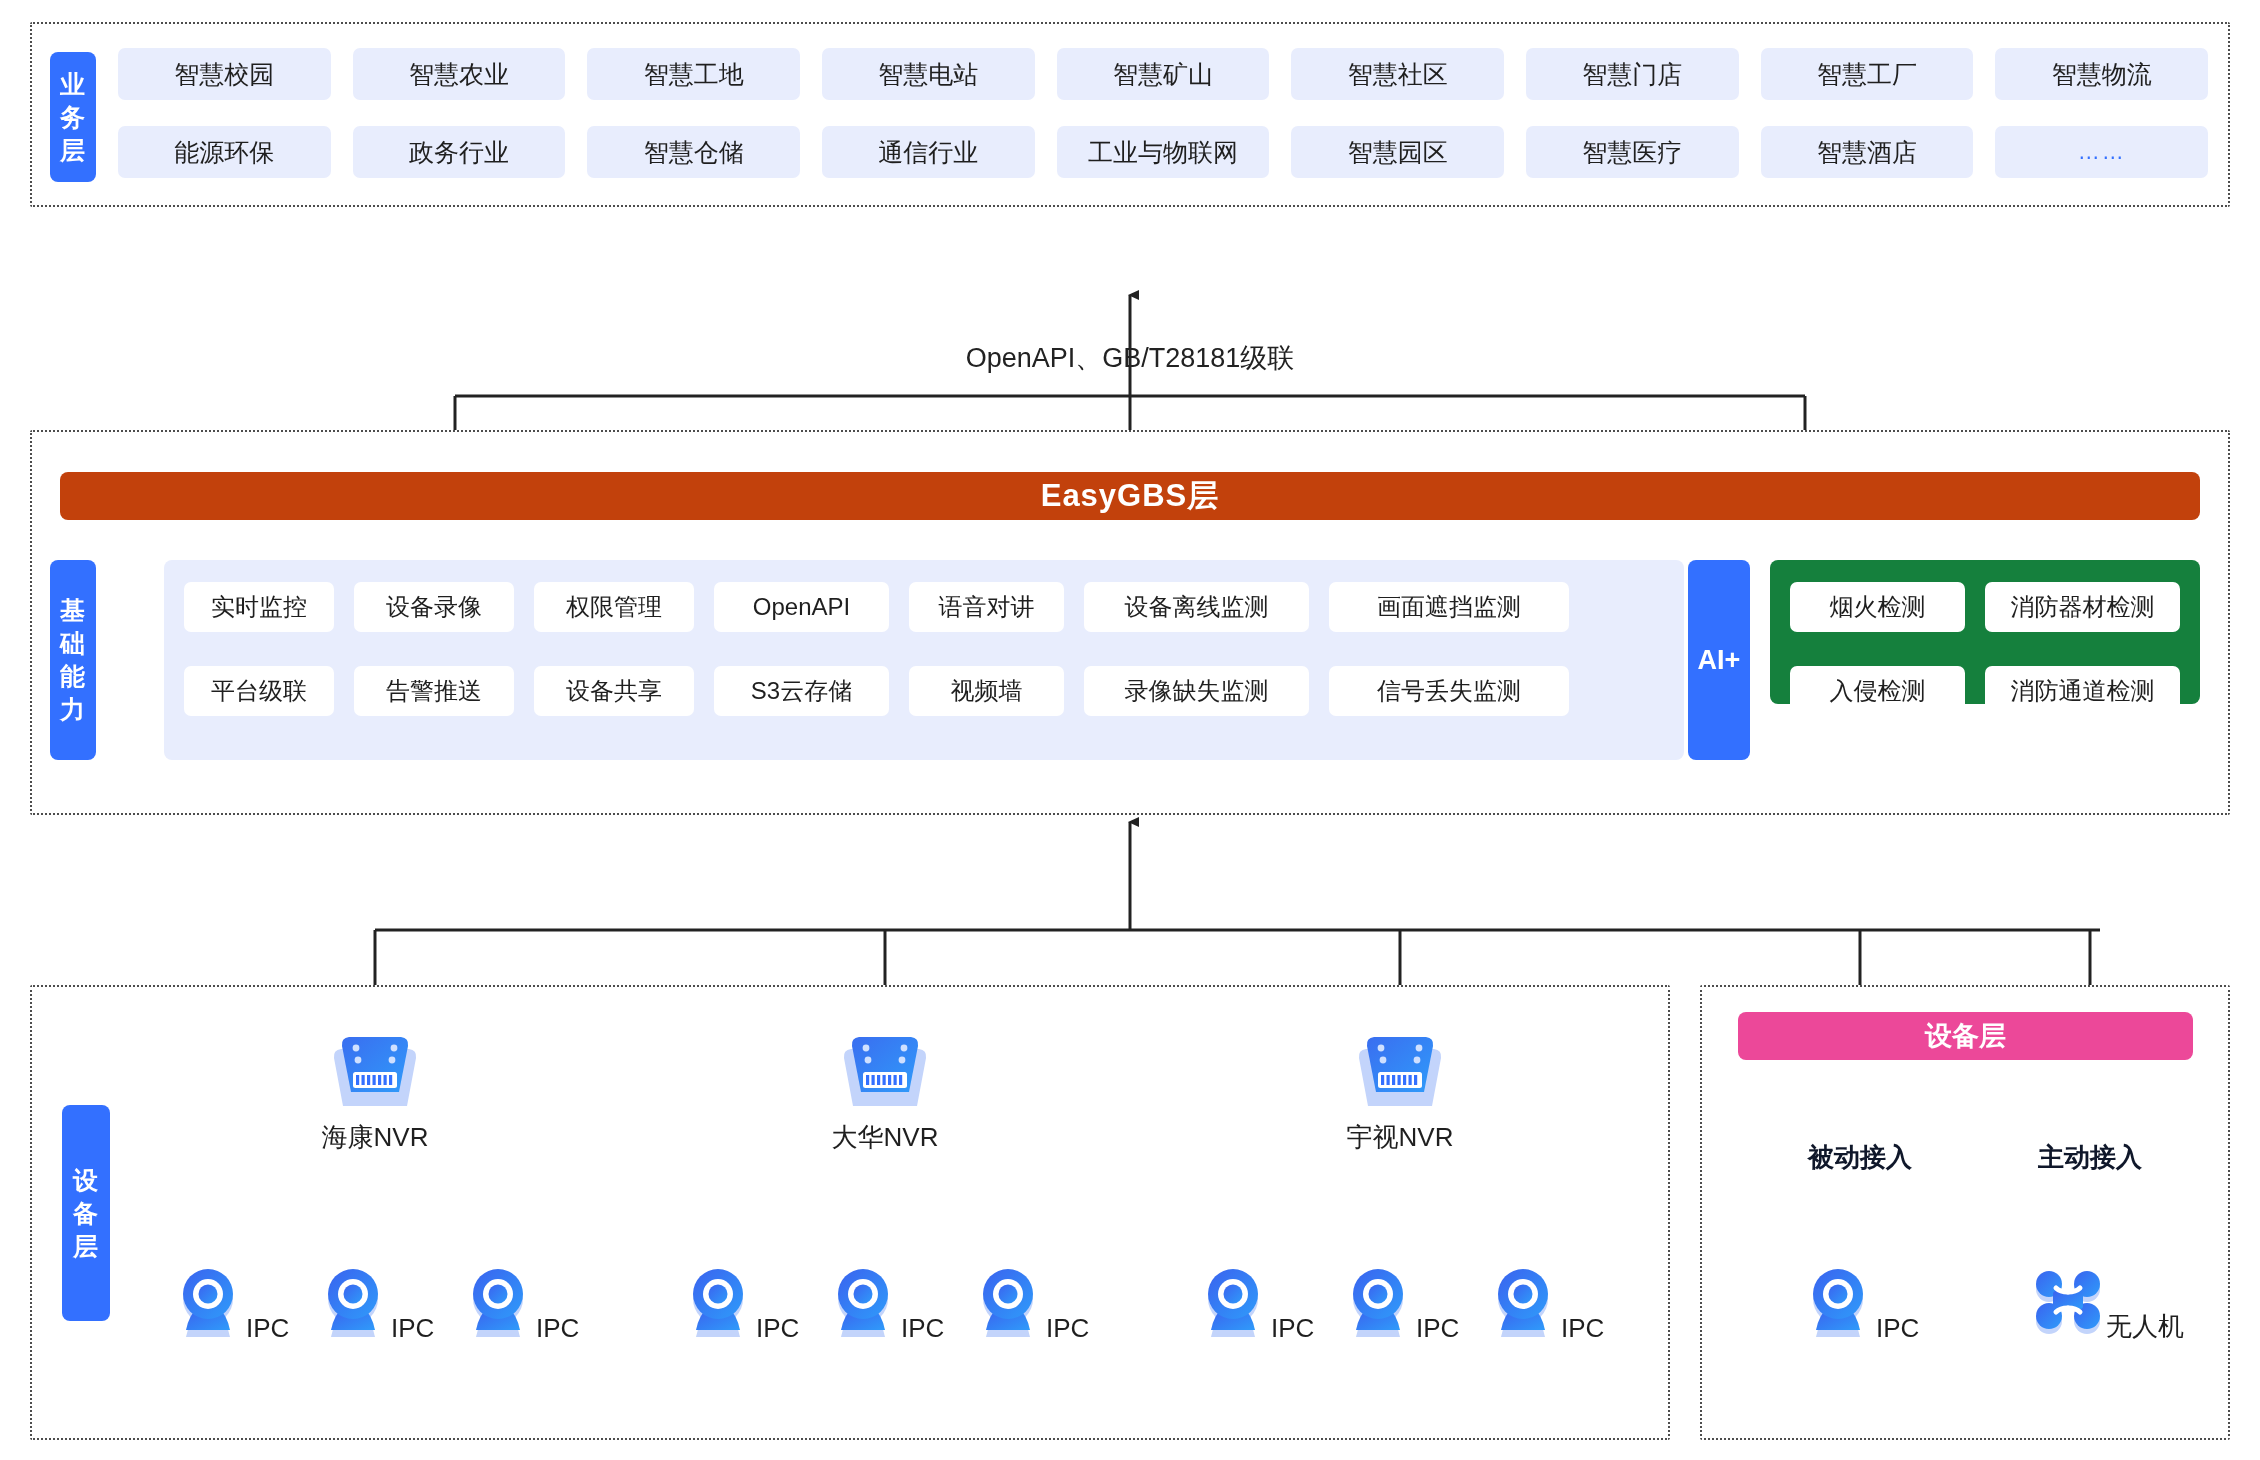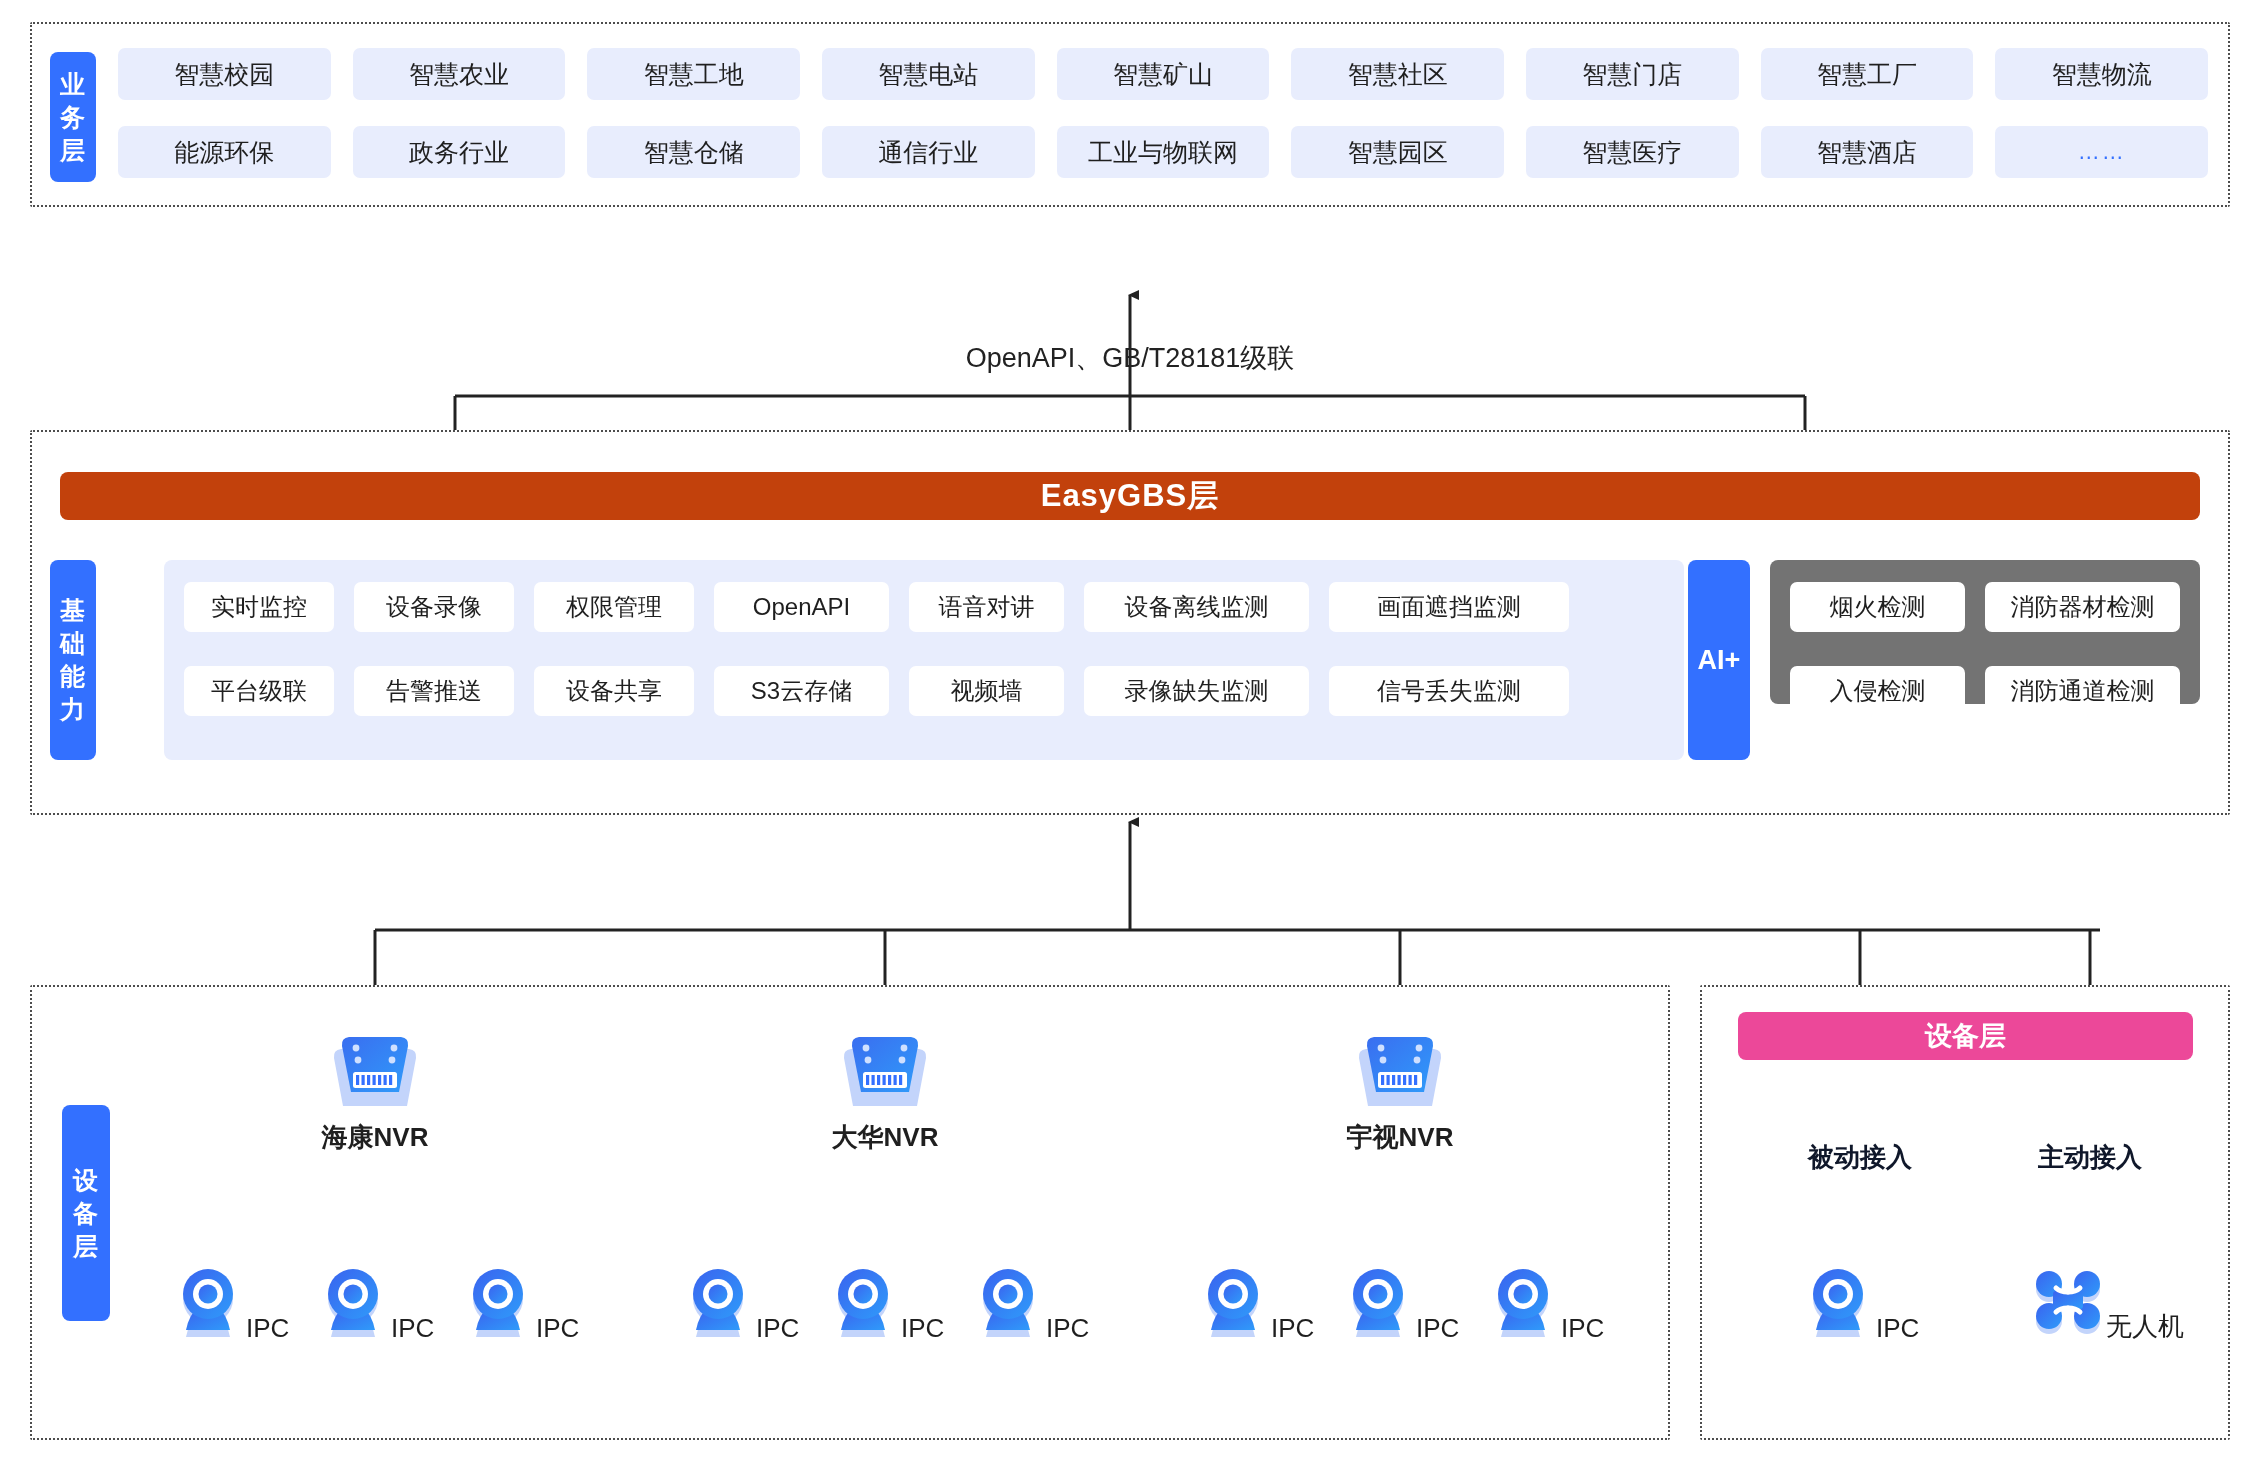--- a/index.html
+++ b/index.html
@@ -116,21 +116,21 @@
     background: #3370ff;
     border-radius: 8px;
     color: #fff;
     display: flex; align-items: center; justify-content: center;
     font-size: 27px; font-weight: 700;
   }
   #ai-panel {
     position: absolute;
     left: 1770px; top: 560px;
     width: 430px; height: 144px;
-    background: #737373;
+    background: #15803d;
     border-radius: 8px;
   }
   .ai-grid {
     position: absolute;
     left: 20px; top: 22px;
     width: 390px;
     display: grid;
     grid-template-columns: 175px 195px;
     grid-template-rows: 50px 50px;
     column-gap: 20px;
@@ -139,21 +139,21 @@
 
   
   #device-box { left: 30px; top: 985px; width: 1640px; height: 455px; }
   #device-label { position: absolute; left: 62px; top: 1105px; width: 48px; height: 216px; }
 
   .nvr-group { position: absolute; width: 320px; }
   .nvr-node {
     position: absolute; left: 0; top: 0; width: 320px;
     display: flex; flex-direction: column; align-items: center;
   }
-  .nvr-caption { font-size: 26px; color: #1f1f1f; margin-top: 8px; white-space: nowrap; font-weight: bold; }
+  .nvr-caption { font-size: 26px; color: #1f1f1f; margin-top: 8px; white-space: nowrap; }
 
   .ipc-node {
     position: absolute;
     width: 120px;
     display: flex; flex-direction: row; align-items: flex-end;
   }
   .ipc-caption { font-size: 26px; color: #1f1f1f; margin-top: 10px; white-space: nowrap; }
 
   
   #device-box2 { left: 1700px; top: 985px; width: 530px; height: 455px; }

